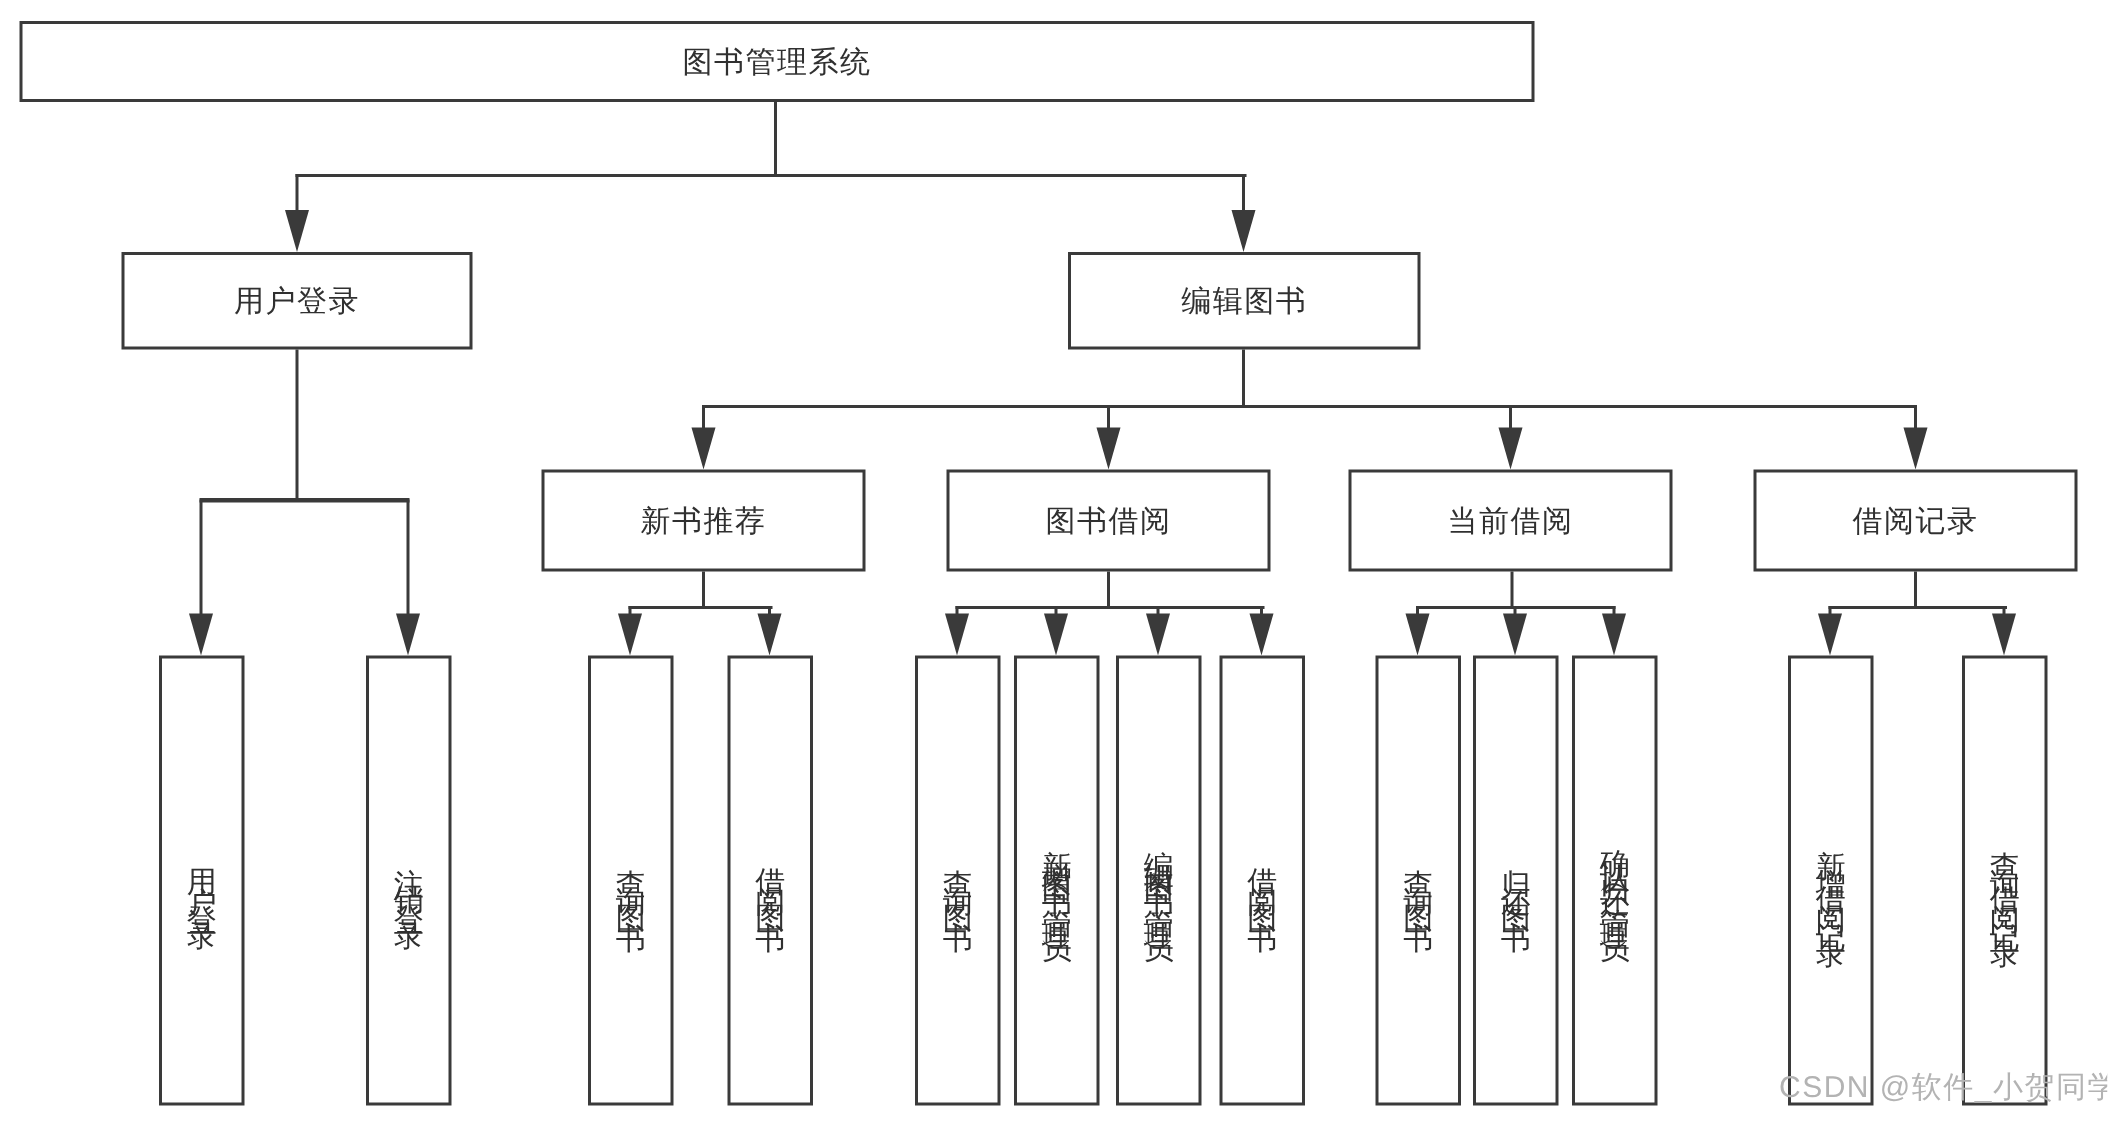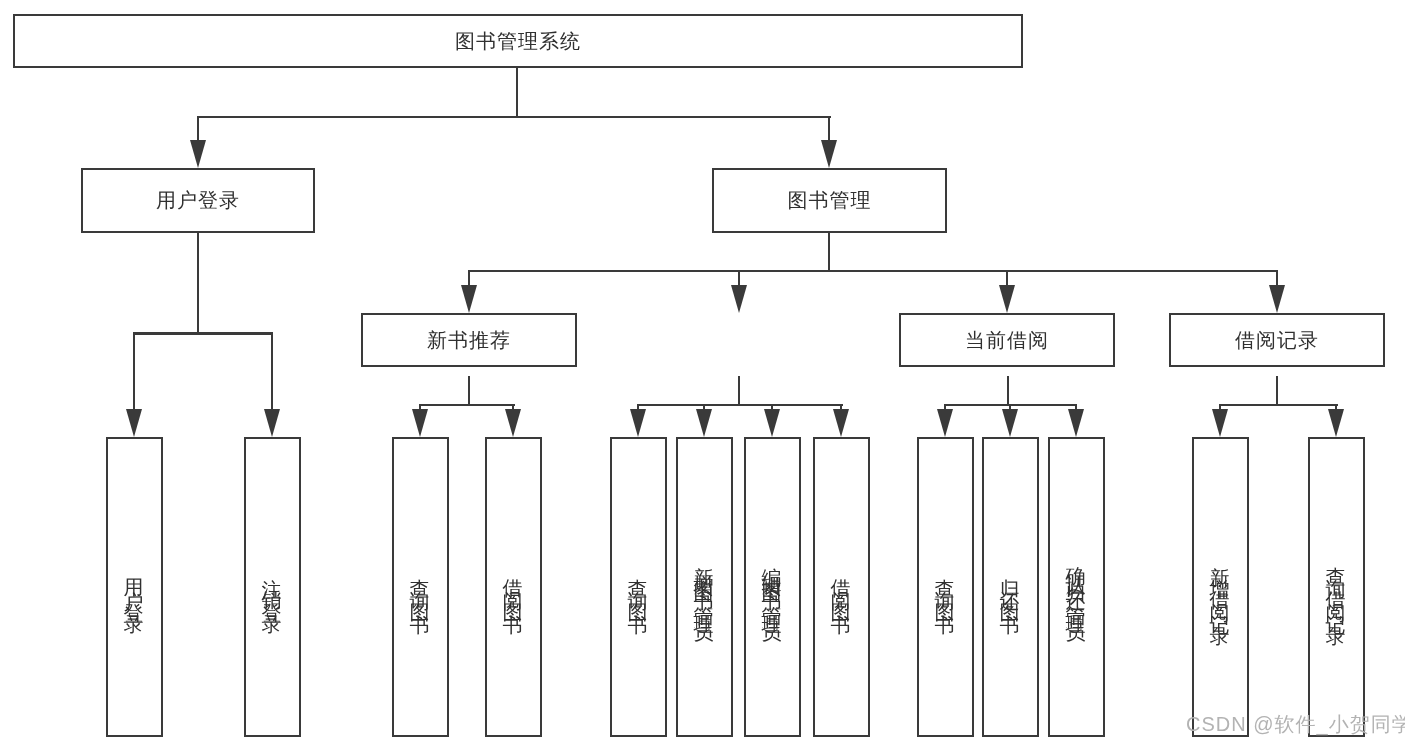--- a/index.html
+++ b/index.html
@@ -25,21 +25,21 @@
     display:flex;align-items:center;justify-content:center;
   }
   .hlabel{
     color:var(--text);
     font-size:20px;
     letter-spacing:1px;
     white-space:nowrap;
   }
   .root-box{left:13px;top:14px;width:1010px;height:54px;}
   .l2-box{top:168px;height:65px;}
-  .l3-box{top:313px;width:216px;height:54px;text-align:center;}
+  .l3-box{top:313px;width:216px;height:68px;text-align:center;}
   .leaf{top:437px;width:57px;height:300px;}
   .vlabel{
     color:var(--text);
     font-size:20px;
     writing-mode:vertical-rl;
     text-orientation:mixed;
     letter-spacing:12px;
     line-height:1;
     white-space:nowrap;
   }
@@ -127,25 +127,28 @@
   <div class="arrow" style="left:1328px;top:409px;"></div>
 
   <div class="box root-box">
     <span class="hlabel">图书管理系统</span>
   </div>
 
   <div class="box l2-box" style="left:81px;width:234px;">
     <span class="hlabel">用户登录</span>
   </div>
   <div class="box l2-box" style="left:712px;width:235px;">
-    <span class="hlabel">图书管理</span>
+    <span class="hlabel">编辑图书</span>
   </div>
 
   <div class="box l3-box" style="left:361px;">
     <span class="hlabel">新书推荐</span>
+  </div>
+  <div class="box l3-box" style="left:631px;">
+    <span class="hlabel">图书借阅</span>
   </div>
   <div class="box l3-box" style="left:1169px;">
     <span class="hlabel">借阅记录</span>
   </div>
   <div class="box l3-box" style="left:899px;">
     <span class="hlabel">当前借阅</span>
   </div>
 
   <div class="box leaf" style="left:105.5px;">
     <span class="vlabel">用户登录</span>

